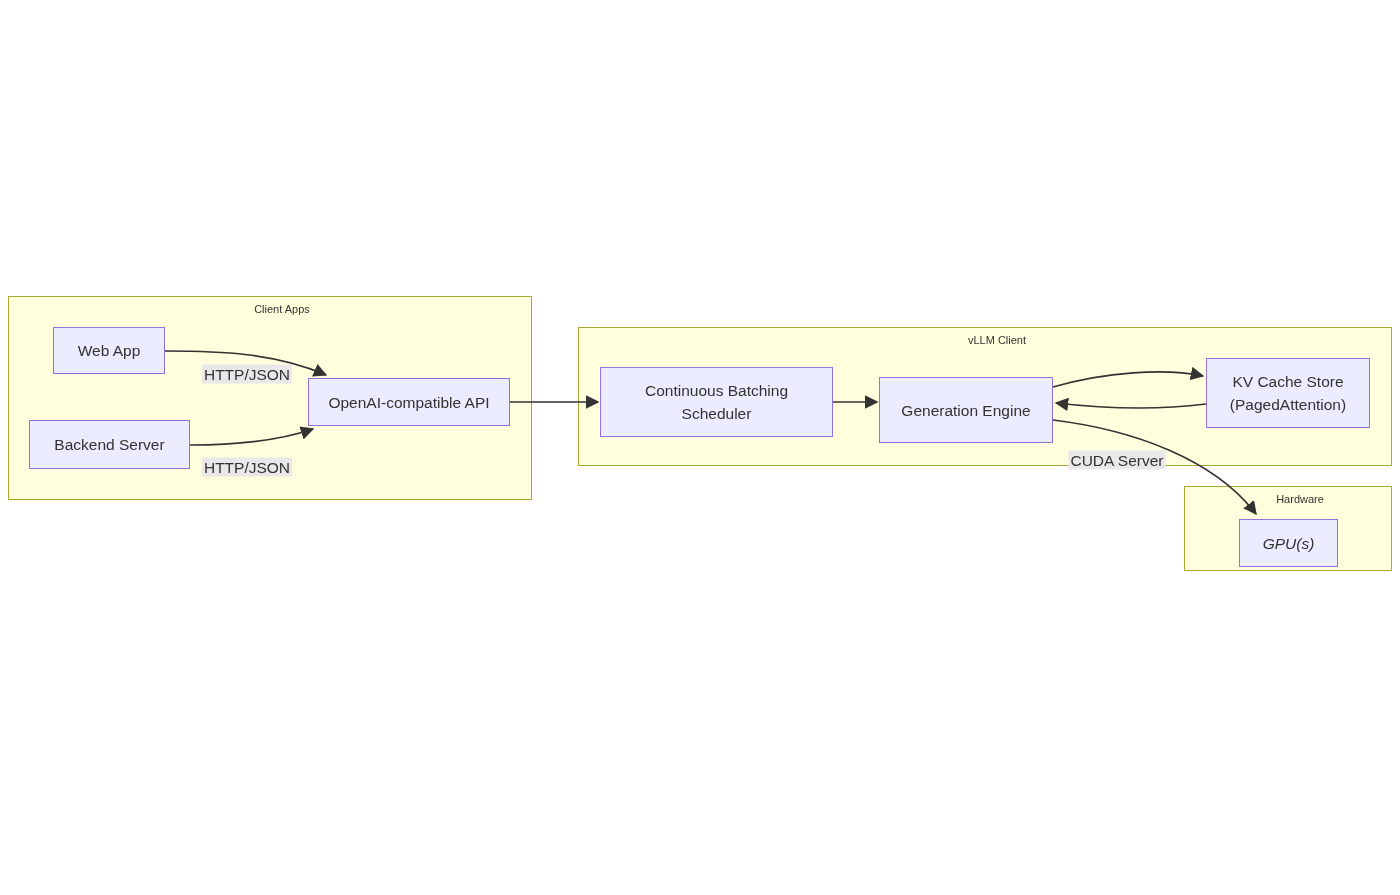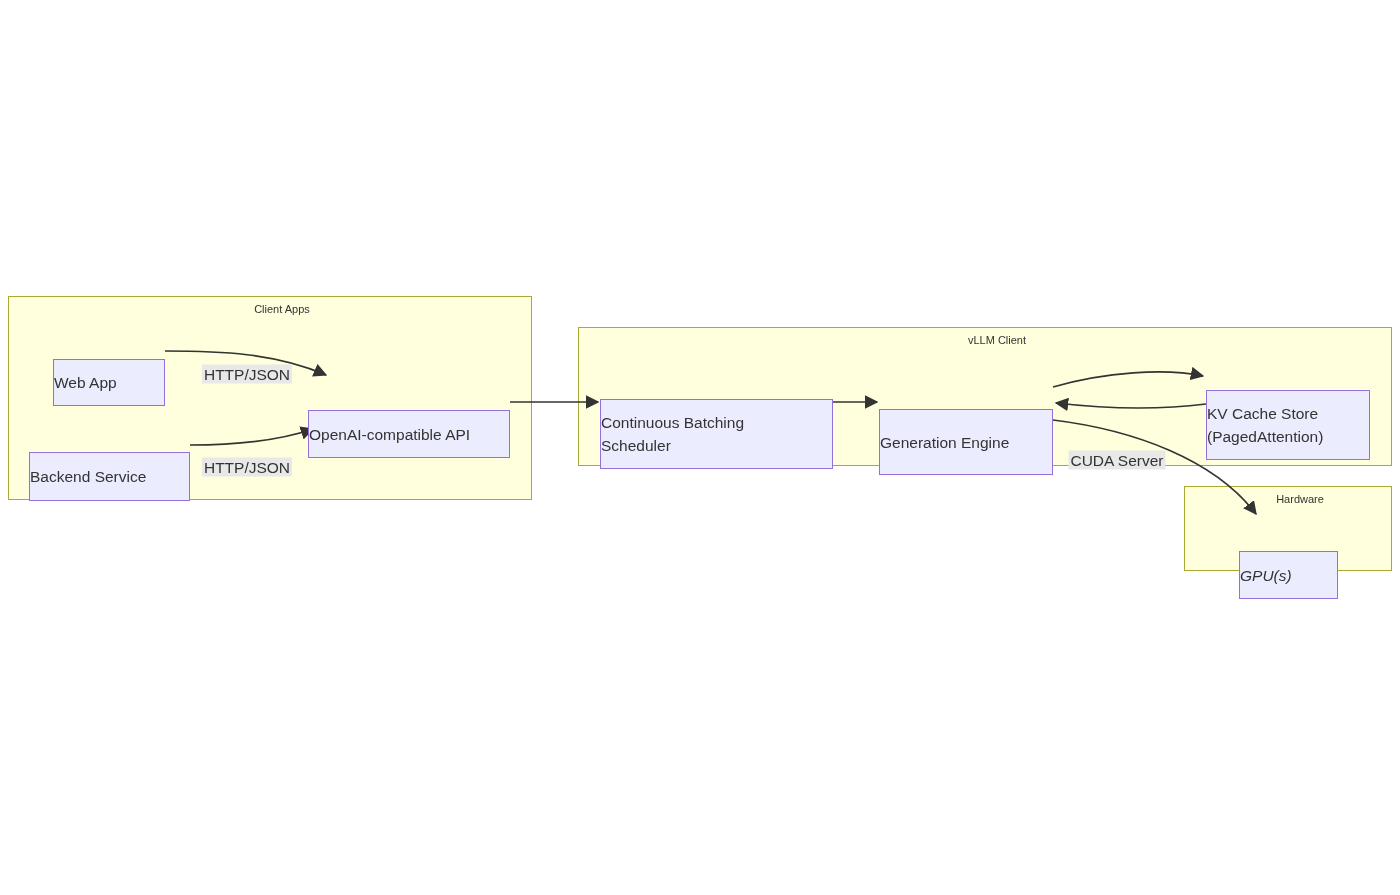--- a/index.html
+++ b/index.html
@@ -16,22 +16,22 @@
     box-sizing:border-box;
   }
   .cluster-label{
     position:absolute;top:3px;left:0;right:0;
     text-align:center;font-size:11px;line-height:19px;margin-left:24px;
   }
   .node{
     position:absolute;box-sizing:border-box;
     background:var(--node-fill,#ececff);
     border:1.3px solid var(--node-border,#9370db);
-    display:flex;flex-direction:column;align-items:flex-start;justify-content:center;
-    font-size:15.5px;line-height:23px;text-align:center;white-space:nowrap;margin-top:32px;
+    display:flex;flex-direction:column;align-items:center;justify-content:center;
+    font-size:15.5px;line-height:23px;text-align:center;white-space:nowrap;
   }
   svg.edges{position:absolute;left:0;top:0;width:1400px;height:895px;}
   .edge{fill:none;stroke:var(--line,#333);stroke-width:1.7px;}
   #arrowhead path{fill:var(--line,#333);}
   .edge-label{
     position:absolute;transform:translate(-50%,-50%);
     background:var(--edge-label-bg,#e8e8e8);
     font-size:15.5px;line-height:19px;padding:0 2px;white-space:nowrap;margin-top:24px;
   }
 </style>
@@ -65,21 +65,21 @@
     <path class="edge" d="M 1053 387 C 1105 372 1165 368 1203 376" marker-end="url(#arrowhead)"></path>
     <path class="edge" d="M 1206 404 C 1158 410 1108 409 1056 403" marker-end="url(#arrowhead)"></path>
     <path class="edge" d="M 1053 420 C 1135 430 1215 460 1256 514" marker-end="url(#arrowhead)"></path>
   </svg>
 
   <div class="node" style="left:53px;top:327px;width:112px;height:47px;">
     <span>Web App</span>
   </div>
 
   <div class="node" style="left:29px;top:420px;width:161px;height:49px;">
-    <span>Backend Service</span>
+    <span>Backend Server</span>
   </div>
 
   <div class="node" style="left:308px;top:378px;width:202px;height:48px;">
     <span>OpenAI-compatible API</span>
   </div>
 
   <div class="node" style="left:600px;top:367px;width:233px;height:70px;">
     <span>Continuous Batching</span>
     <span>Scheduler</span>
   </div>

